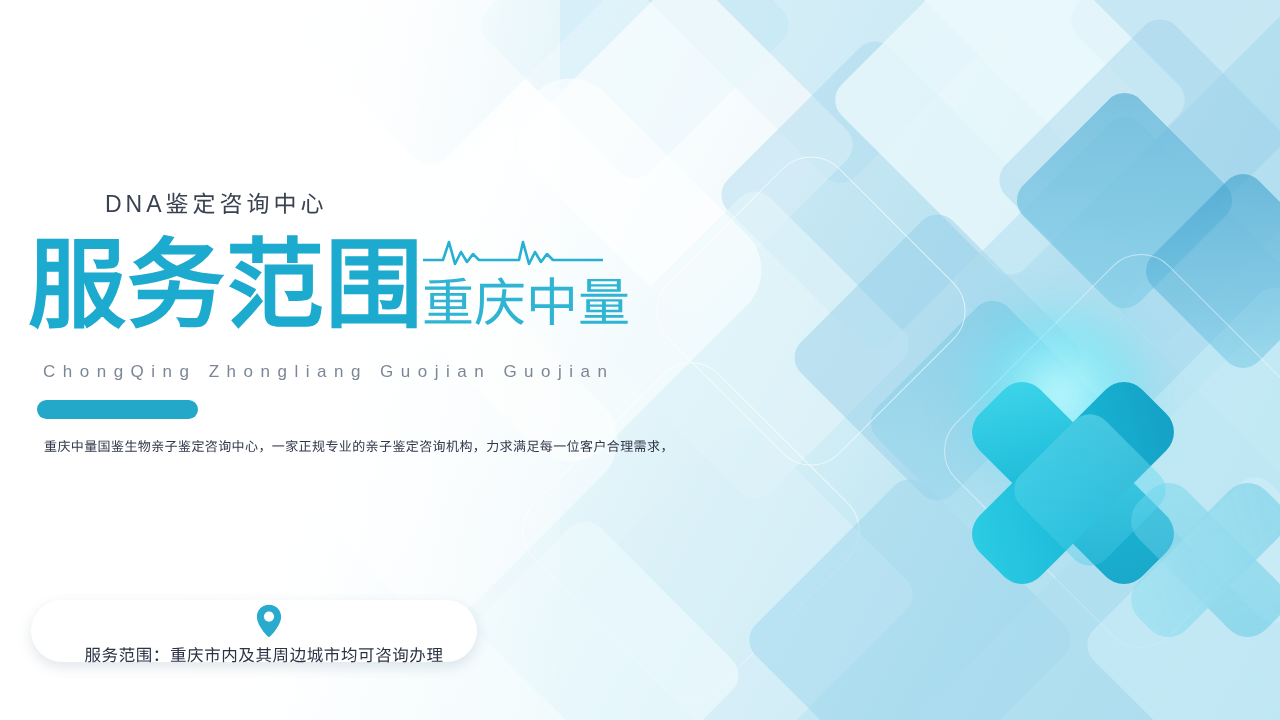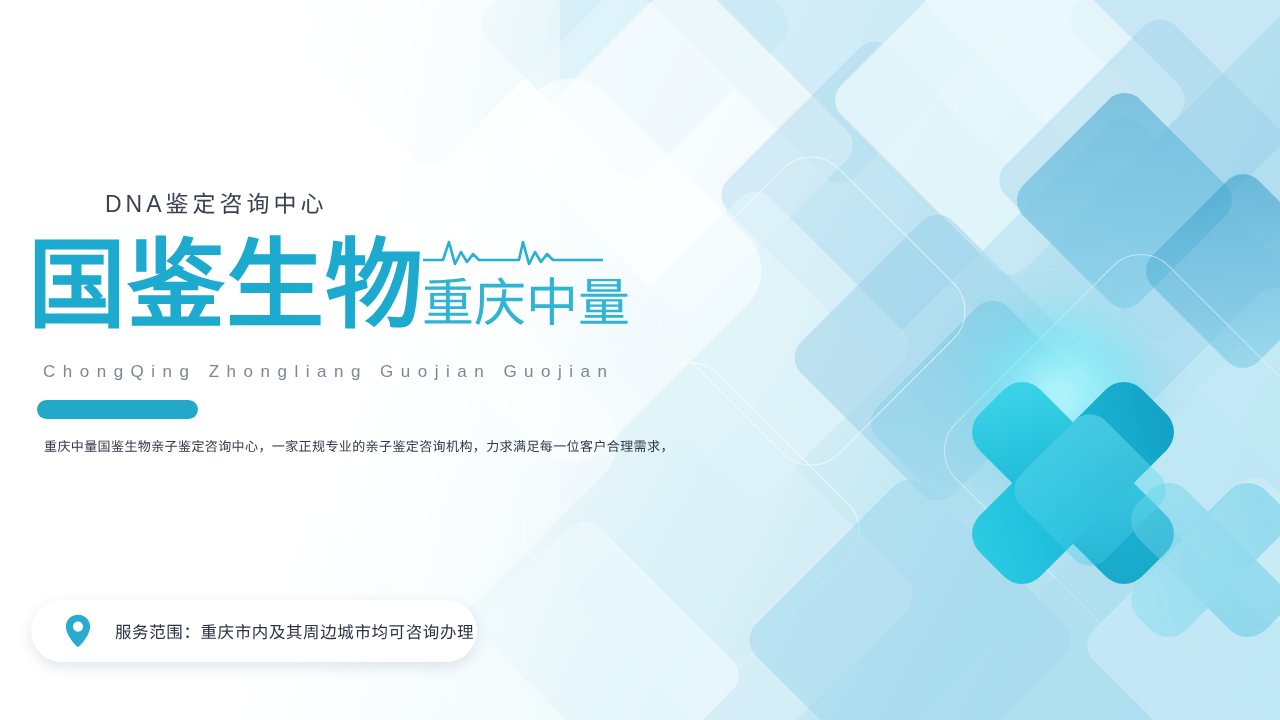--- a/index.html
+++ b/index.html
@@ -152,20 +152,21 @@
     position: absolute;
     left: 31px;
     top: 600px;
     width: 446px;
     height: 62px;
     background: #ffffff;
     border-radius: 31px;
     box-shadow: 0 5px 14px rgba(40,80,110,.14);
     display: flex;
     align-items: center;
+    flex-direction: column;
   }
   .pin-wrap {
     width: 34px;
     height: 42px;
     margin-left: 30px;
     flex: 0 0 auto;
     display: flex;
     align-items: center;
     justify-content: center;
   }
@@ -247,21 +248,21 @@
 
     <div style="position:absolute;left:-60px;top:-60px;width:620px;height:840px;
                 background:linear-gradient(100deg,#ffffff 0%,#ffffff 46%,rgba(255,255,255,.92) 62%,rgba(255,255,255,0) 100%);"></div>
   </div>
 
   <div class="content">
 
     <div class="eyebrow">DNA鉴定咨询中心</div>
 
     <div class="title-row">
-      <span class="title-main">国鉴生物</span>
+      <span class="title-main">服务范围</span>
       <span class="title-sub">重庆中量</span>
     </div>
 
     <svg class="ecg" viewBox="0 0 180 42">
       <polyline points="0,30 12,30 20,30 26,12 32,34 38,22 44,32 50,24 56,30 92,30 96,30 100,12 106,34 112,22 118,32 124,24 130,30 180,30" fill="none" stroke="#27b0d2" stroke-width="2.6" stroke-linecap="round" stroke-linejoin="round"></polyline>
     </svg>
 
     <div class="pinyin">ChongQing Zhongliang Guojian Guojian</div>
 
     <div class="divider-pill"></div>

